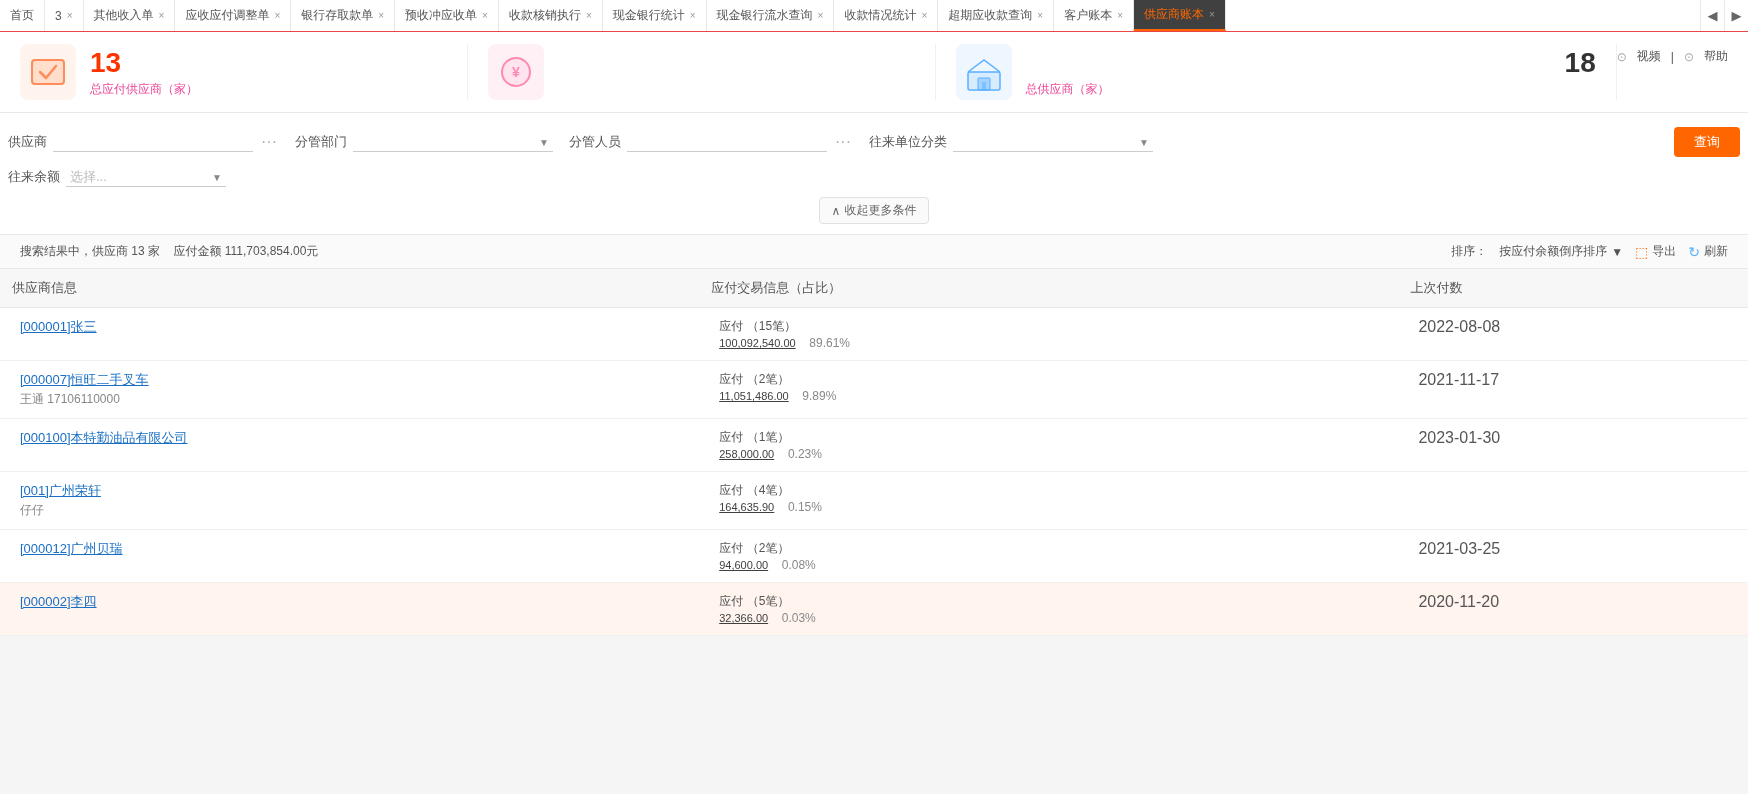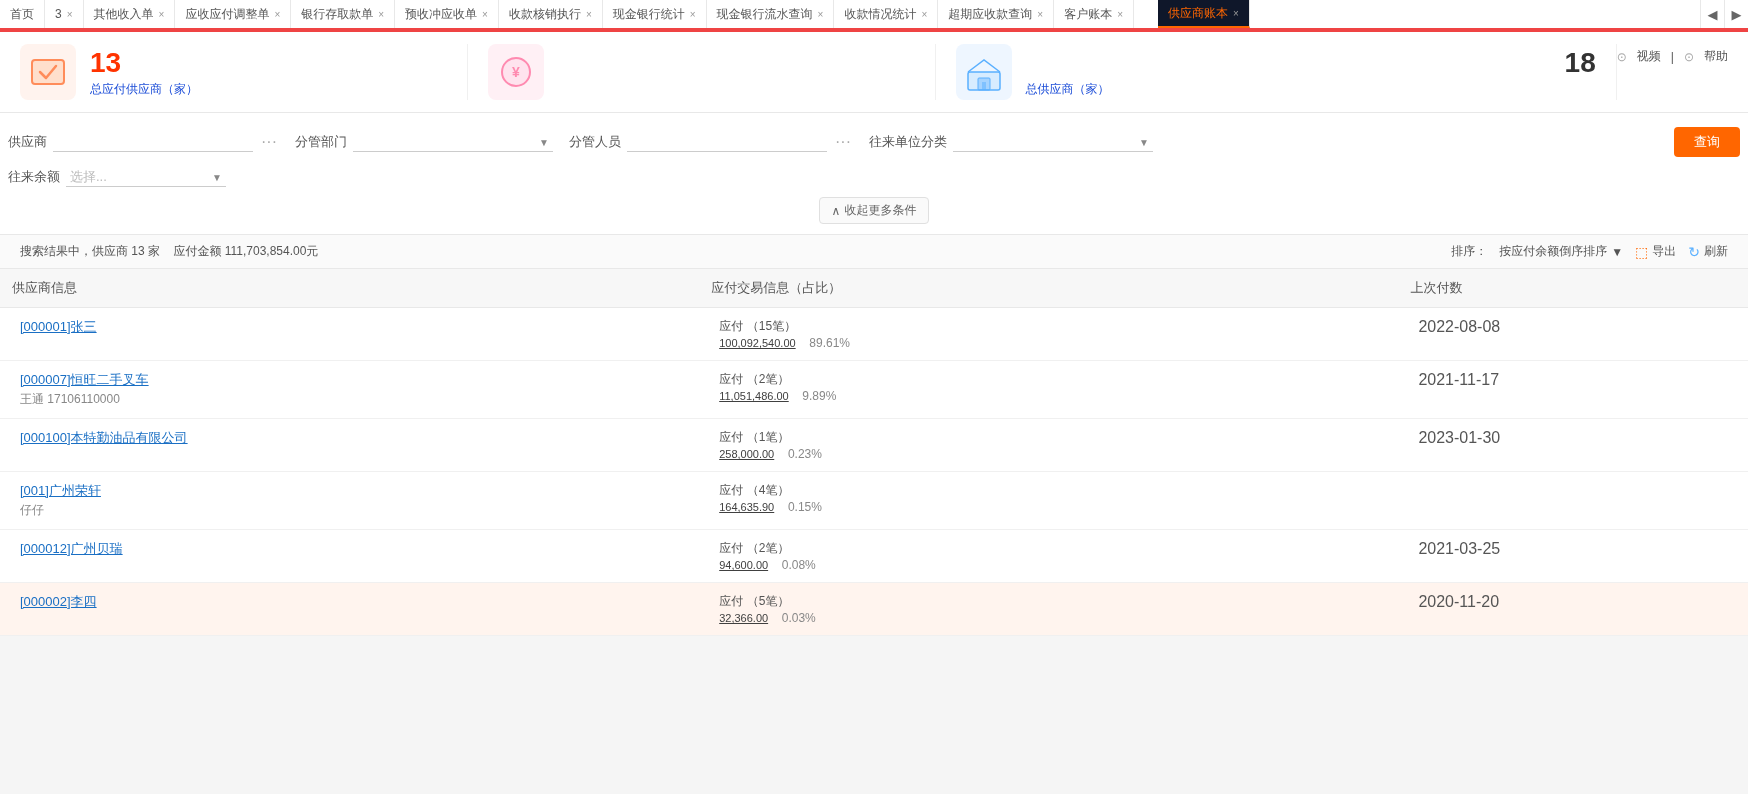--- a/index.html
+++ b/index.html
@@ -3,41 +3,40 @@
   <meta charset="utf-8">
   <style>
     * { box-sizing: border-box; margin: 0; padding: 0; }
     body { font-family: 'Microsoft YaHei', Arial, sans-serif; font-size: 13px; background: #f5f5f5; color: #333; }
 
     
     .top-nav {
       display: flex;
       align-items: center;
       background: #fff;
-      border-bottom: 4px solid #ef4444;
+      border-bottom: 1px solid #ef4444;
       height: 32px;
       overflow: hidden;
     }
     .nav-tab {
       display: flex;
       align-items: center;
       padding: 0 10px;
       height: 100%;
       border-right: 1px solid #e8e8e8;
       white-space: nowrap;
       cursor: pointer;
       font-size: 12px;
       color: #555;
       position: relative;
     }
     .nav-tab.active {
-      background: #0f172a;
+      background: #404040;
       color: #ff6600;
       border-bottom: 2px solid #ff6600;
-      margin-left: 24px;
     }
     .nav-tab .close-x {
       margin-left: 5px;
       font-size: 10px;
       color: #999;
       cursor: pointer;
     }
     .nav-arrows {
       display: flex;
       margin-left: auto;
@@ -84,21 +83,21 @@
     .stat-icon.pink { background: #fff0f5; color: #ff8ab0; }
     .stat-icon.blue { background: #eef6ff; color: #5ab0ff; }
     .stat-content { flex: 1; }
     .stat-number {
       font-size: 28px;
       font-weight: bold;
       color: #ff3300;
       line-height: 1.2;
     }
     .stat-number.black { color: #333; text-align: right; }
-    .stat-label { font-size: 12px; color: #1d4ed8; margin-top: 2px; }
+    .stat-label { font-size: 12px; color: #ec4899; margin-top: 2px; }
     .top-right-links {
       display: flex;
       align-items: center;
       gap: 10px;
       font-size: 12px;
       color: #555;
       margin-left: auto;
       align-self: flex-start;
       padding-top: 4px;
     }

